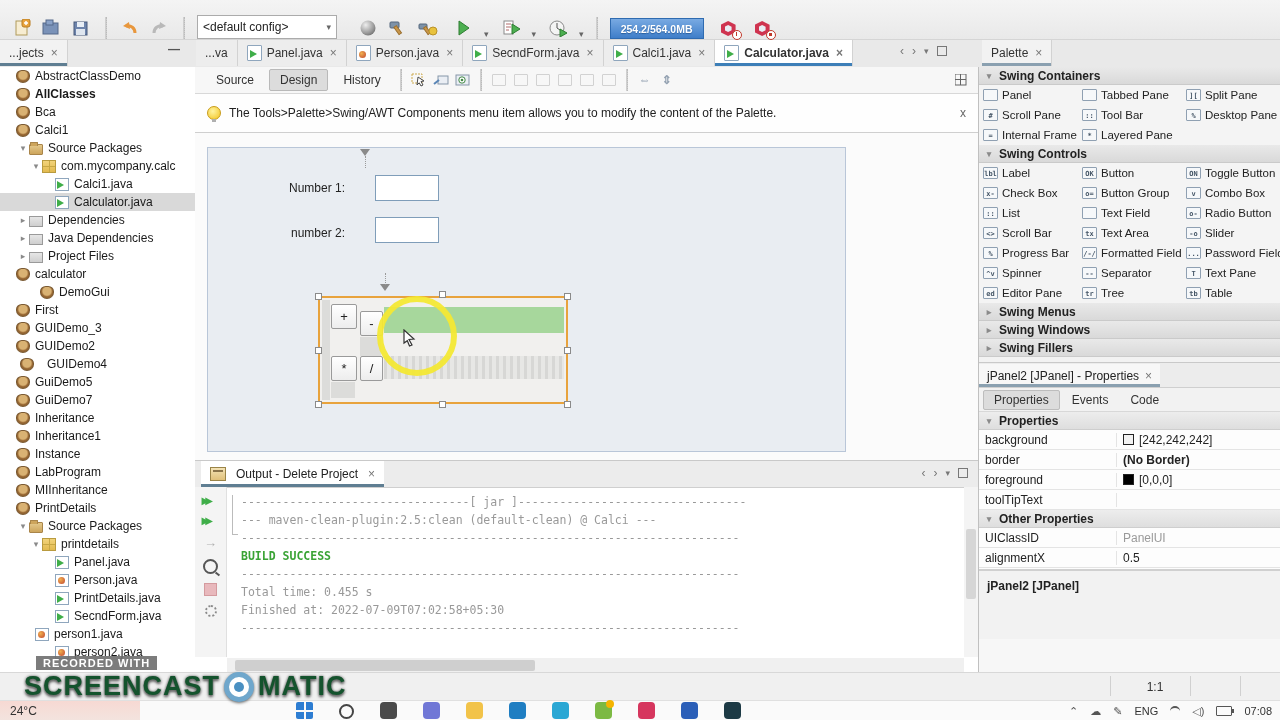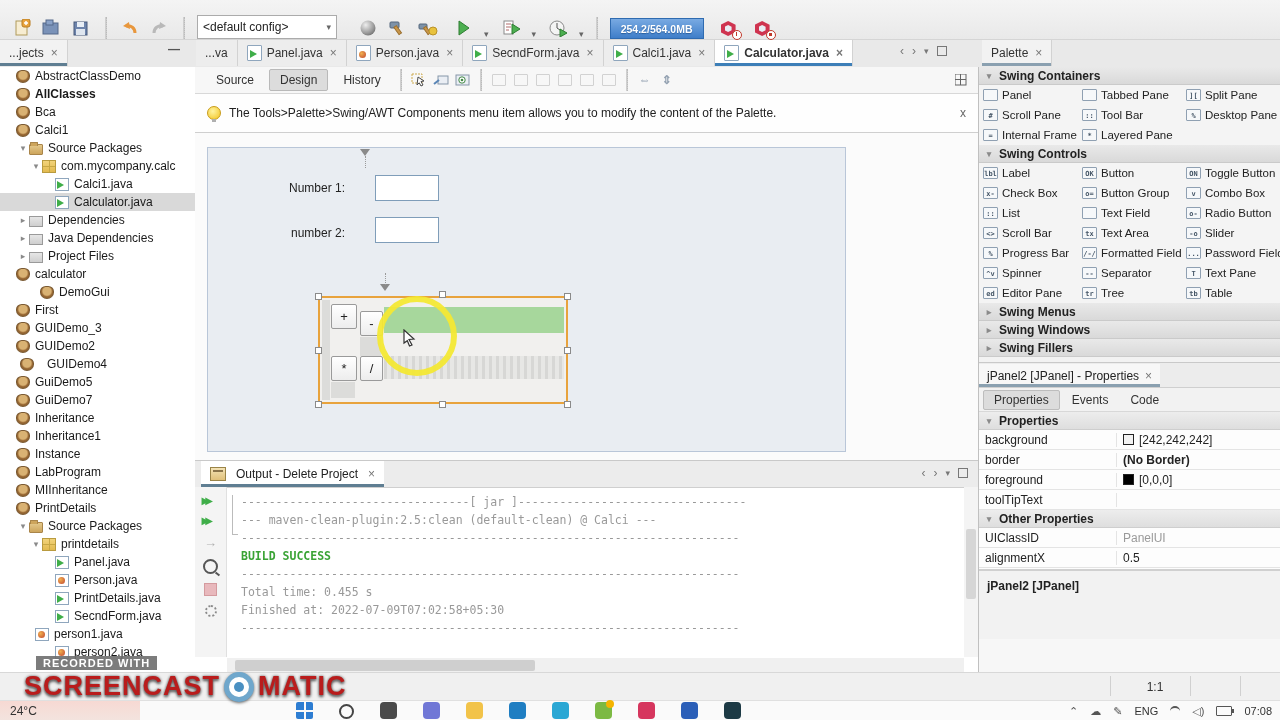--- a/index.html
+++ b/index.html
@@ -160,21 +160,21 @@
   .tb-app.dot:after{content:"";position:absolute;right:-2px;top:-2px;width:8px;height:8px;border-radius:50%;background:#f5b400}
   #tray{position:absolute;right:8px;top:0;height:20px;display:flex;align-items:center;gap:12px;color:#333}
   .trayglyph{color:#555;font-size:11px}
   .batt{width:14px;height:8px;border:1px solid #555;border-radius:1px;position:relative}
   .batt:after{content:"";position:absolute;right:-3px;top:2px;width:2px;height:4px;background:#555}
   .wifi{width:10px;height:8px;border-top:2px solid #555;border-radius:50% 50% 0 0;position:relative}
   
   #wm{left:24px;top:656px;z-index:50}
   #wm-small{display:inline-block;background:rgba(110,110,110,.9);color:#fff;font-weight:bold;font-size:11px;
     letter-spacing:1px;padding:1px 7px;margin-left:12px}
-  #wm-big{display:flex;align-items:center;gap:4px;font-size:27px;font-weight:bold;color:#b91c1c;letter-spacing:1px;
+  #wm-big{display:flex;align-items:center;gap:4px;font-size:27px;font-weight:bold;color:#14532d;letter-spacing:1px;
     text-shadow:0 0 3px #666,0 2px 3px #555;margin-top:1px}
   #wm-circ{width:30px;height:30px;border-radius:50%;background:#fff;border:5px solid #6fa7cc;box-sizing:border-box;
     display:flex;align-items:center;justify-content:center;box-shadow:0 1px 3px #666}
   #wm-circ i{width:10px;height:10px;border-radius:50%;background:#4a90c2;display:block}
   
   svg{display:block}
 </style>
 </head>
 <body>
 

